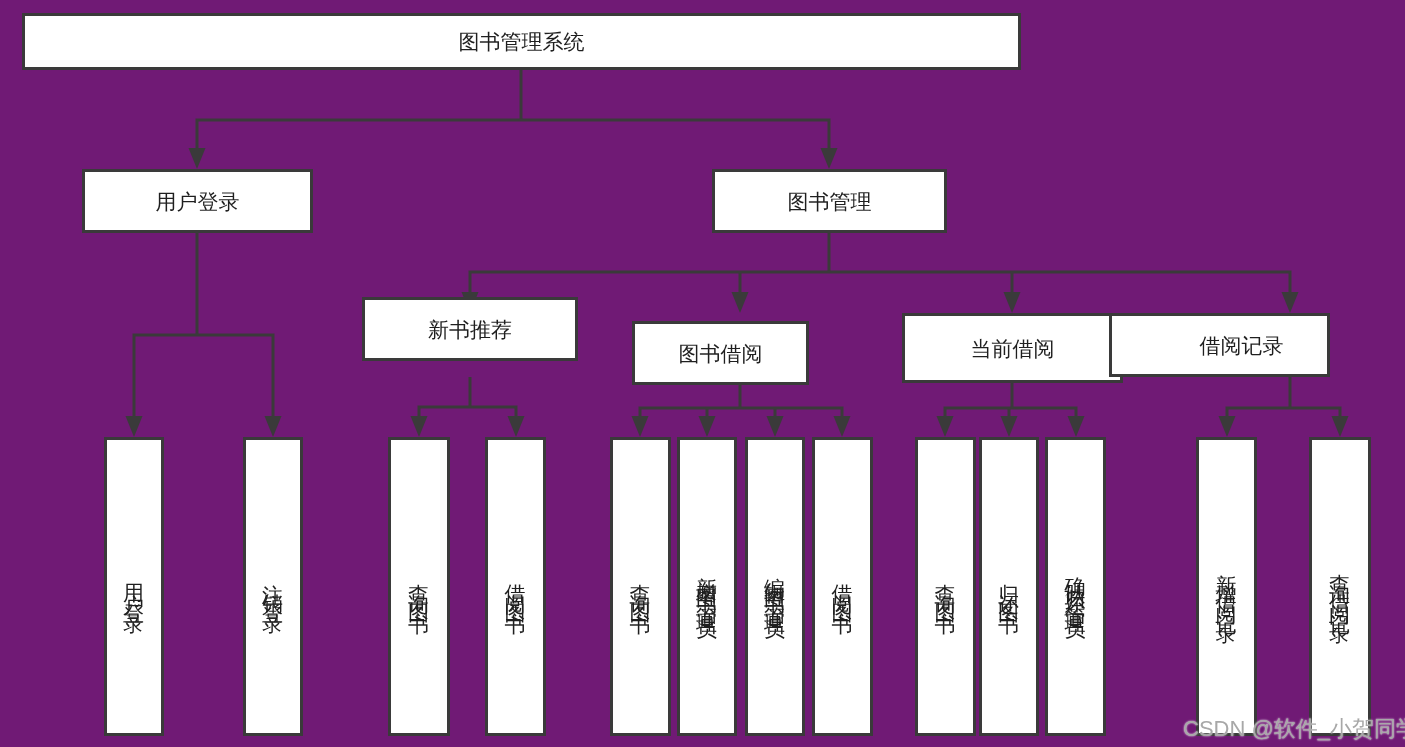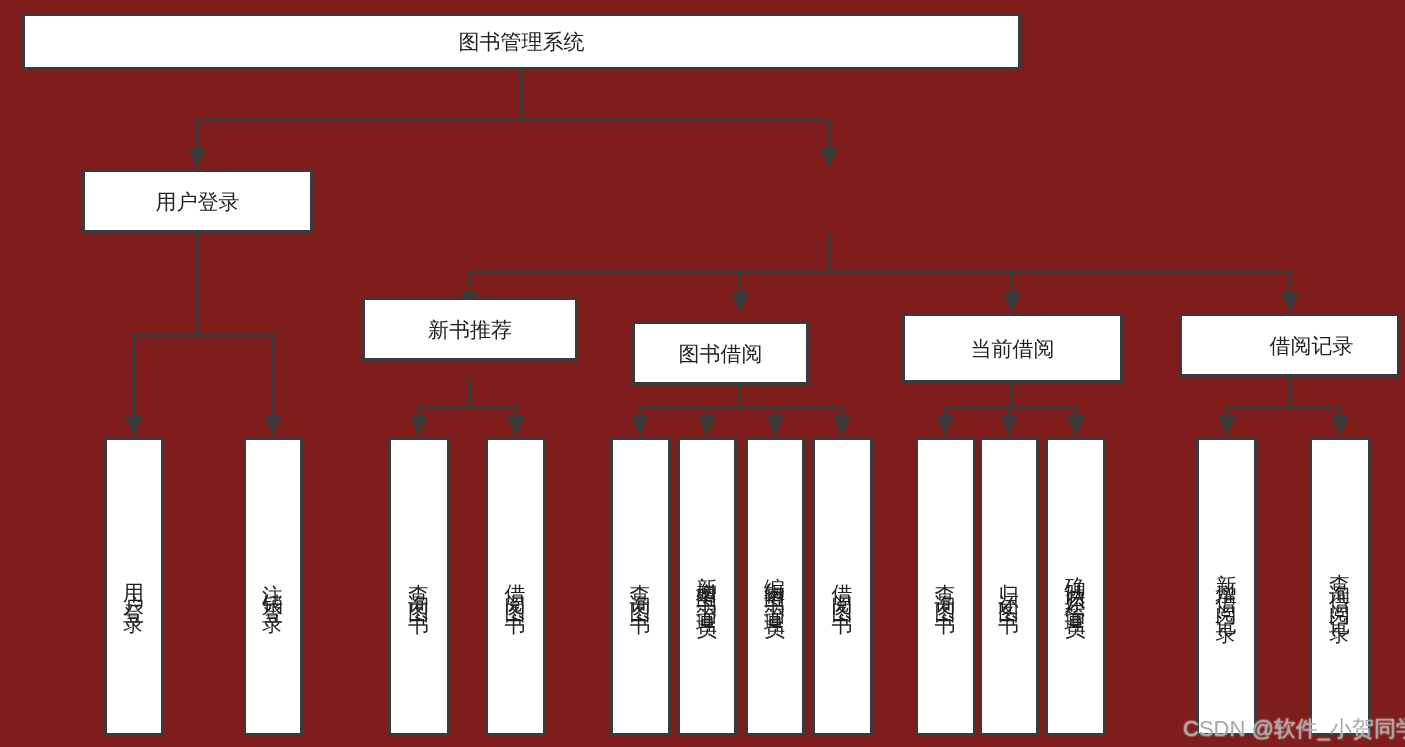--- a/index.html
+++ b/index.html
@@ -1,21 +1,21 @@
 <!DOCTYPE html>
 <html><head>
 <meta charset="utf-8">
 <style>
   * { margin: 0; padding: 0; box-sizing: border-box; }
   html, body { background: #ffffff; }
   .stage {
     position: relative;
     width: 1405px;
     height: 747px;
-    background: #7f1d1d;
+    background: #701a75;
     overflow: hidden;
     font-family: "Liberation Sans", "DejaVu Sans", sans-serif;
   }
   .wires {
     position: absolute;
     left: 0; top: 0;
     width: 1405px; height: 747px;
   }
   .box {
     position: absolute;
@@ -92,31 +92,34 @@
     </g>
   </svg>
 
   <div class="box h" style="left:22px; top:13px; width:999px; height:57px;">
     <span>图书管理系统</span>
   </div>
 
   <div class="box h" style="left:82px; top:169px; width:231px; height:64px;">
     <span>用户登录</span>
   </div>
+  <div class="box h" style="left:712px; top:169px; width:235px; height:64px;">
+    <span>图书管理</span>
+  </div>
 
   <div class="box h" style="left:362px; top:297px; width:216px; height:64px;">
     <span>新书推荐</span>
   </div>
   <div class="box h" style="left:632px; top:321px; width:177px; height:64px;">
     <span>图书借阅</span>
   </div>
   <div class="box h" style="left:902px; top:313px; width:221px; height:70px;">
     <span>当前借阅</span>
   </div>
-  <div class="box h" style="left:1179px; top:313px; width:221px; height:64px;padding-left:44px;">
+  <div class="box h" style="left:1109px; top:313px; width:221px; height:64px;padding-left:44px;">
     <span>借阅记录</span>
   </div>
 
   <div class="box v" style="left:104px; top:437px; width:60px; height:299px;">
     <span>用户登录</span>
   </div>
   <div class="box v" style="left:243px; top:437px; width:60px; height:299px;">
     <span>注销登录</span>
   </div>
 

